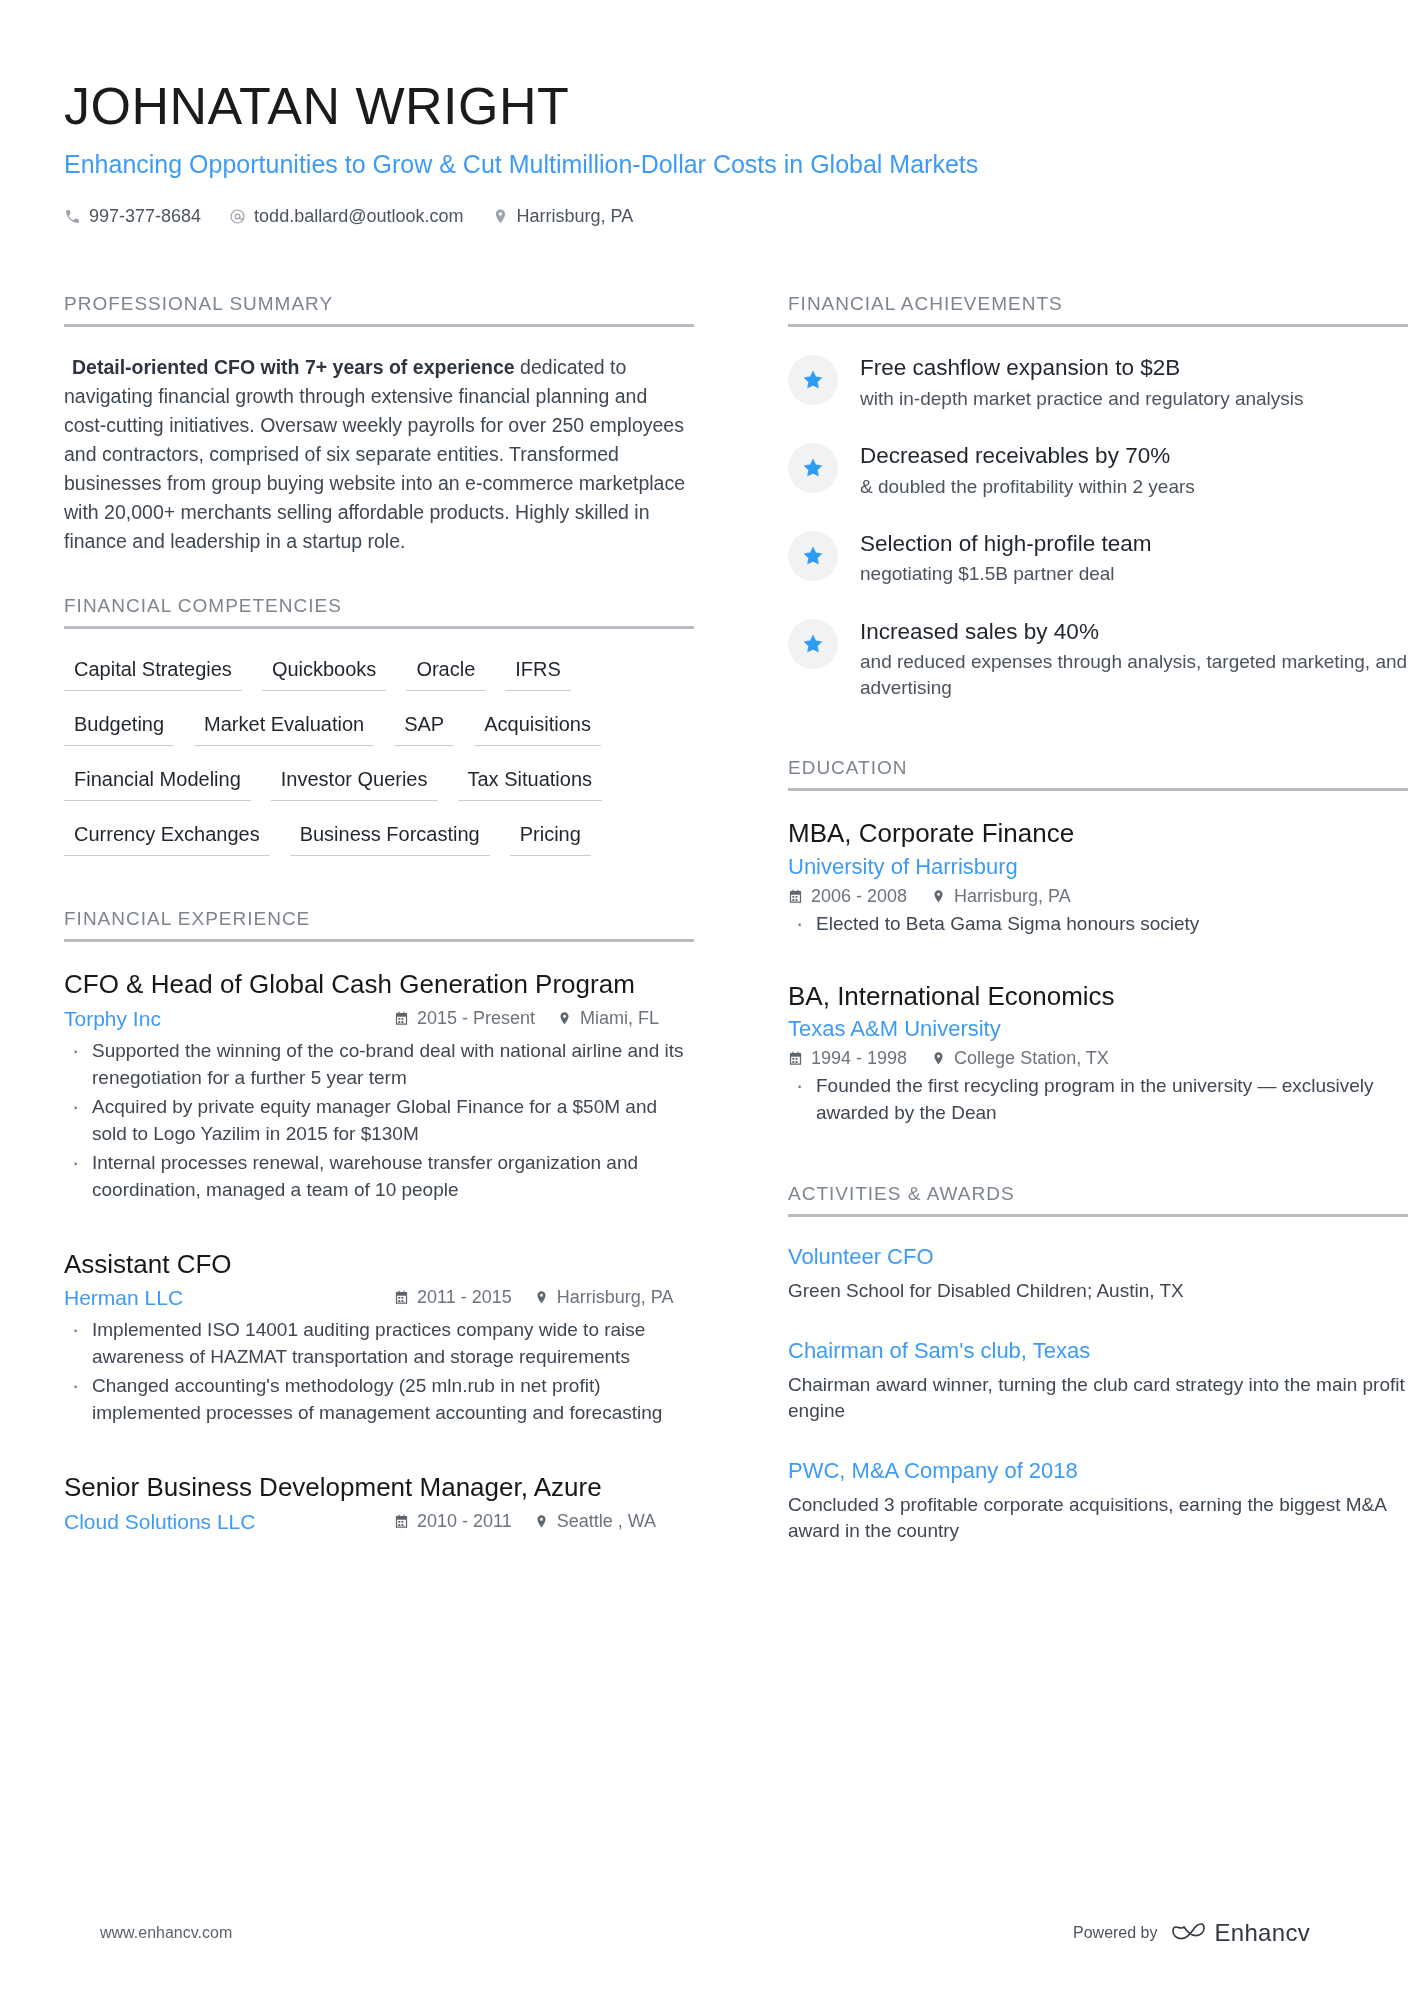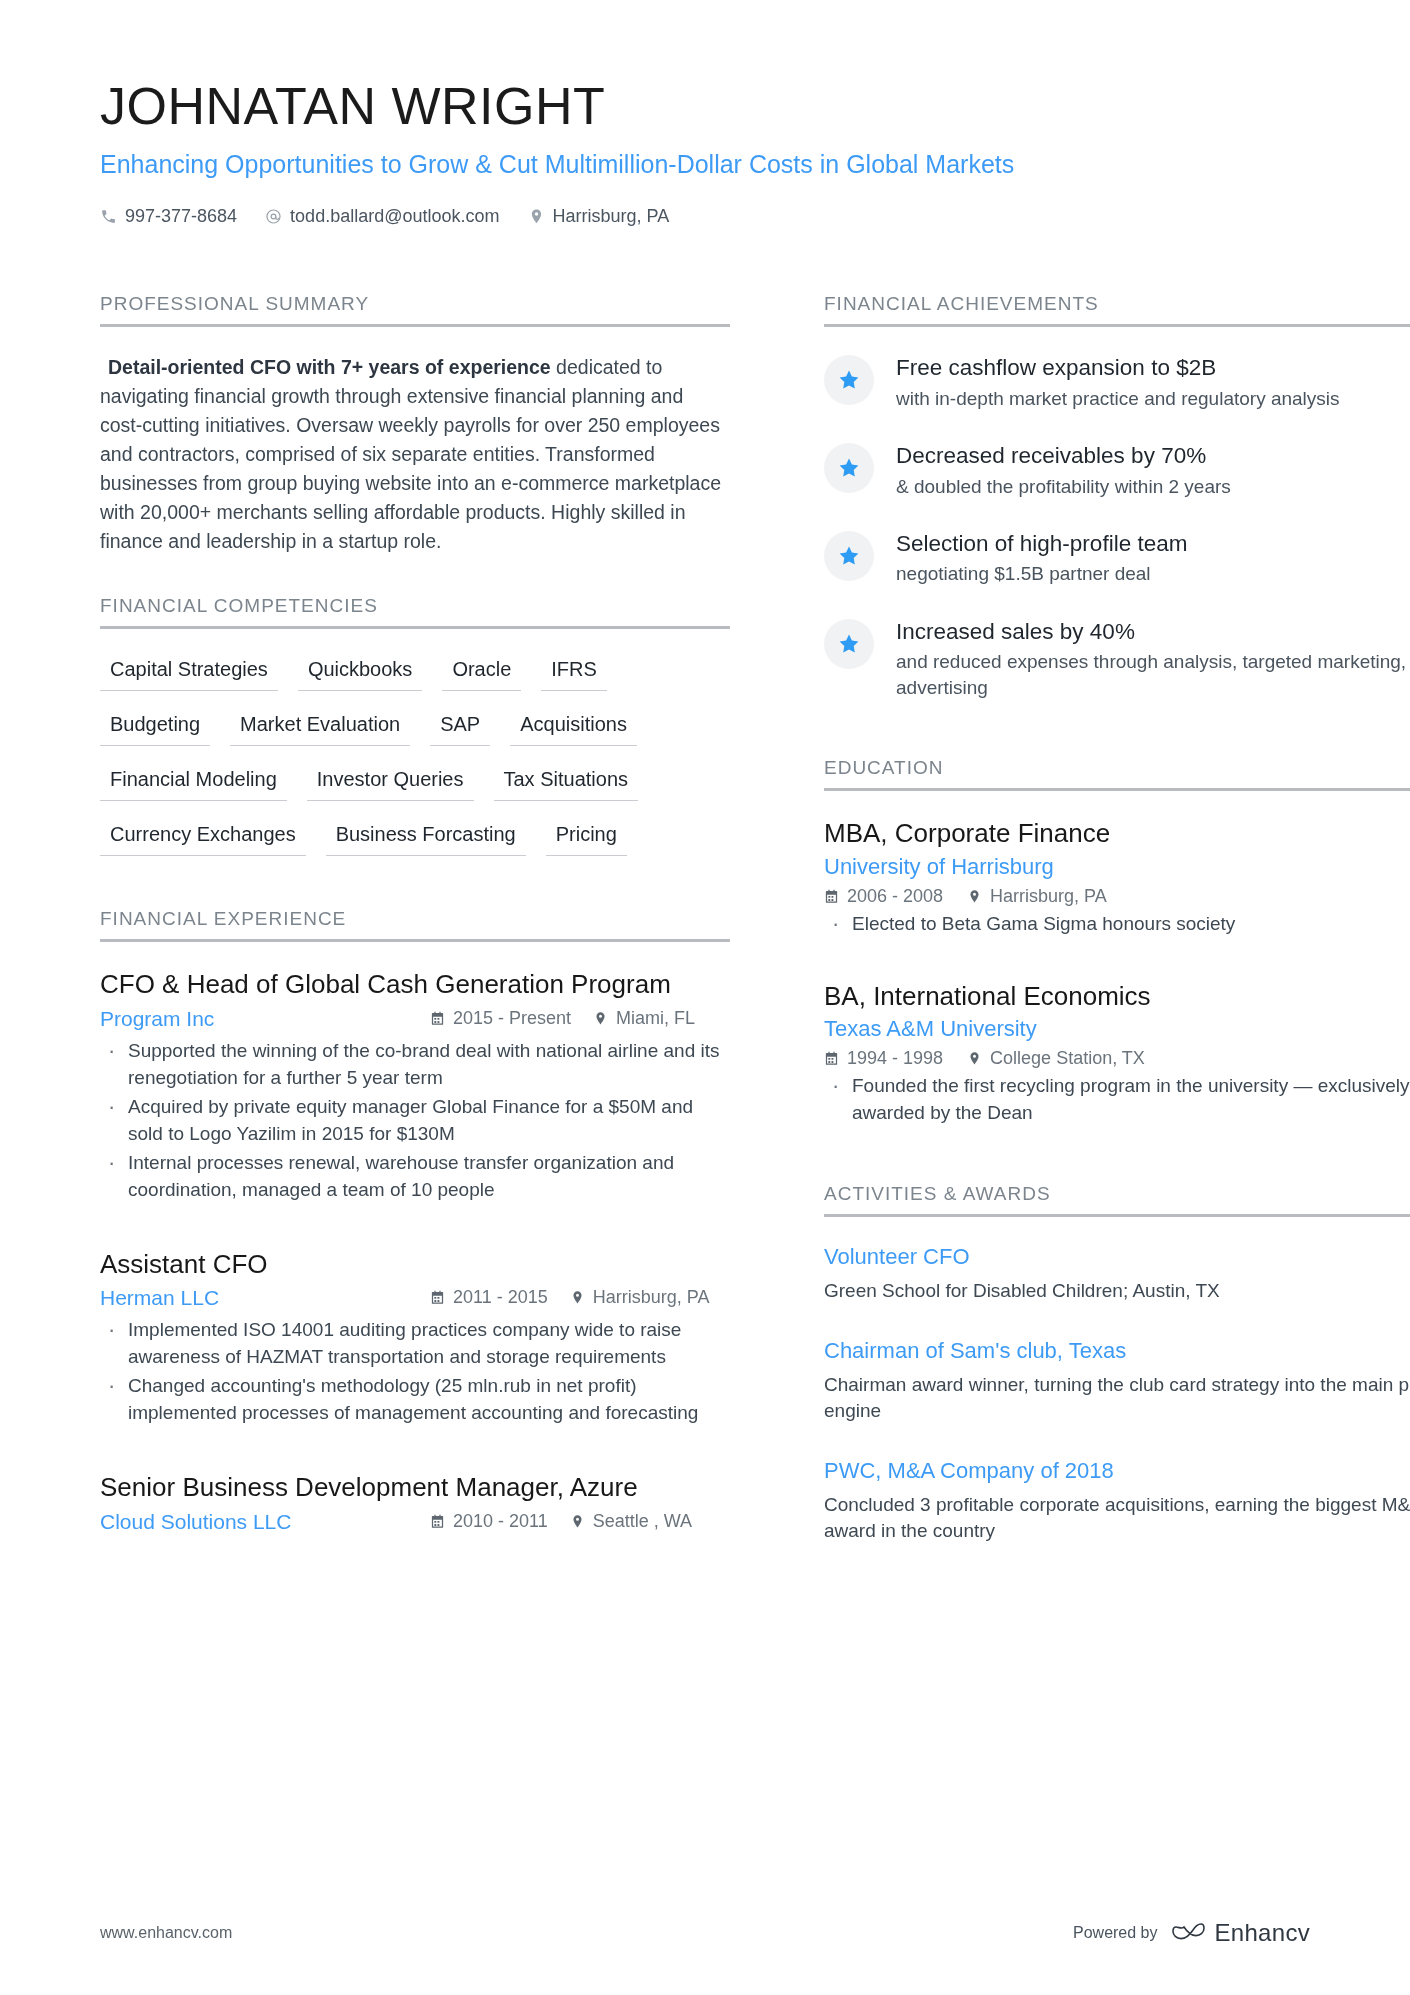--- a/index.html
+++ b/index.html
@@ -13,21 +13,21 @@
     font-family: "Liberation Sans", sans-serif;
     color: #3d4852;
     -webkit-font-smoothing: antialiased;
   }
 
   .page {
     position: relative;
     width: 1410px;
     min-height: 1995px;
     background: #ffffff;
-    padding: 78px 100px 0 100px;
+    padding: 78px 100px 0 64px;
   }
 
   
   .header { margin-bottom: 14px; }
 
   .name {
     font-size: 52px;
     font-weight: 400;
     letter-spacing: 0.5px;
     color: #1b1b1b;
@@ -355,21 +355,21 @@
         </div>
       </div>
 
       <div class="section">
         <div class="section-title">FINANCIAL EXPERIENCE</div>
         <div class="section-rule"></div>
 
         <div class="entry">
           <div class="entry-title">CFO &amp; Head of Global Cash Generation Program</div>
           <div class="entry-meta">
-            <span class="entry-company">Program Inc</span>
+            <span class="entry-company">Torphy Inc</span>
             <span class="meta-bits">
               <span class="meta-bit">
                 <span class="ico">
                   <svg width="15" height="15" viewBox="0 0 24 24" fill="currentColor">
                       <path d="M7 1h2v2h6V1h2v2h3a1 1 0 011 1v17a1 1 0 01-1 1H4a1 1 0 01-1-1V4a1 1 0 011-1h3V1zm12 8H5v11h14V9zM7 11h3v3H7v-3zm5 0h3v3h-3v-3zm-5 5h3v3H7v-3zm5 0h3v3h-3v-3z"></path>
                     </svg>
                 </span>
                 <span>2015 - Present</span>
               </span>
               <span class="meta-bit">

